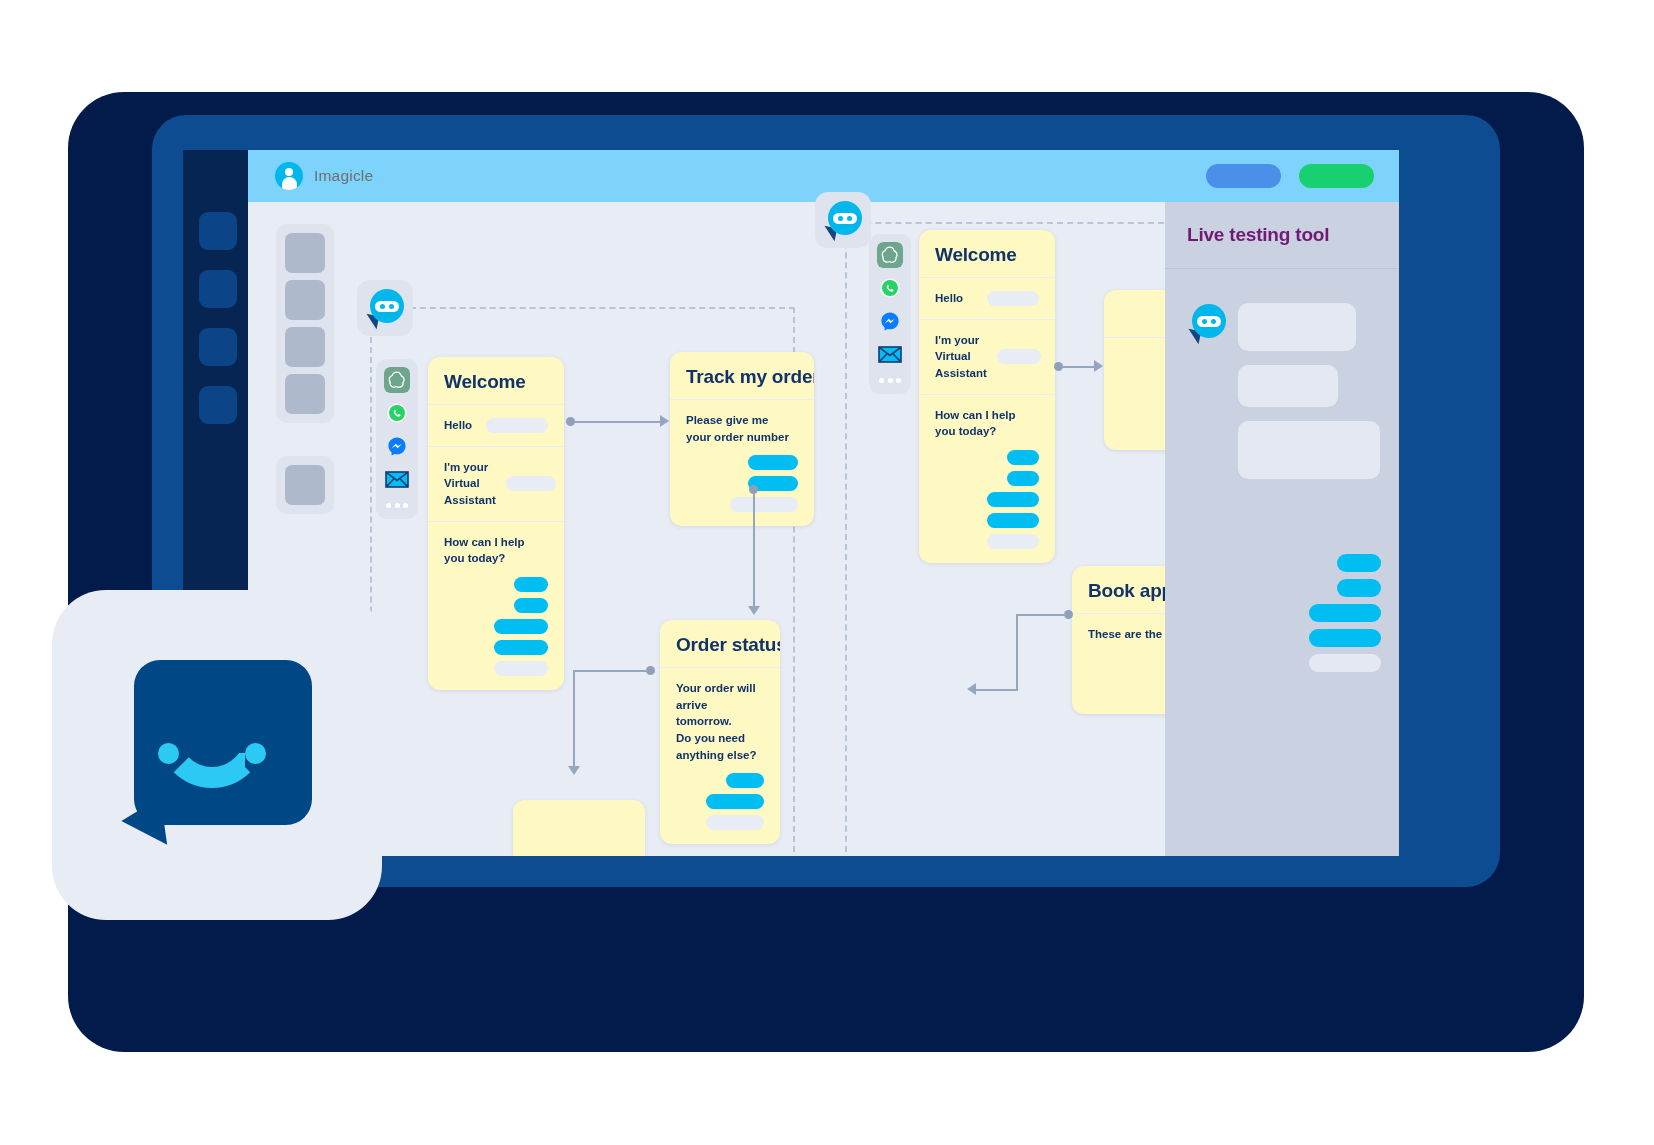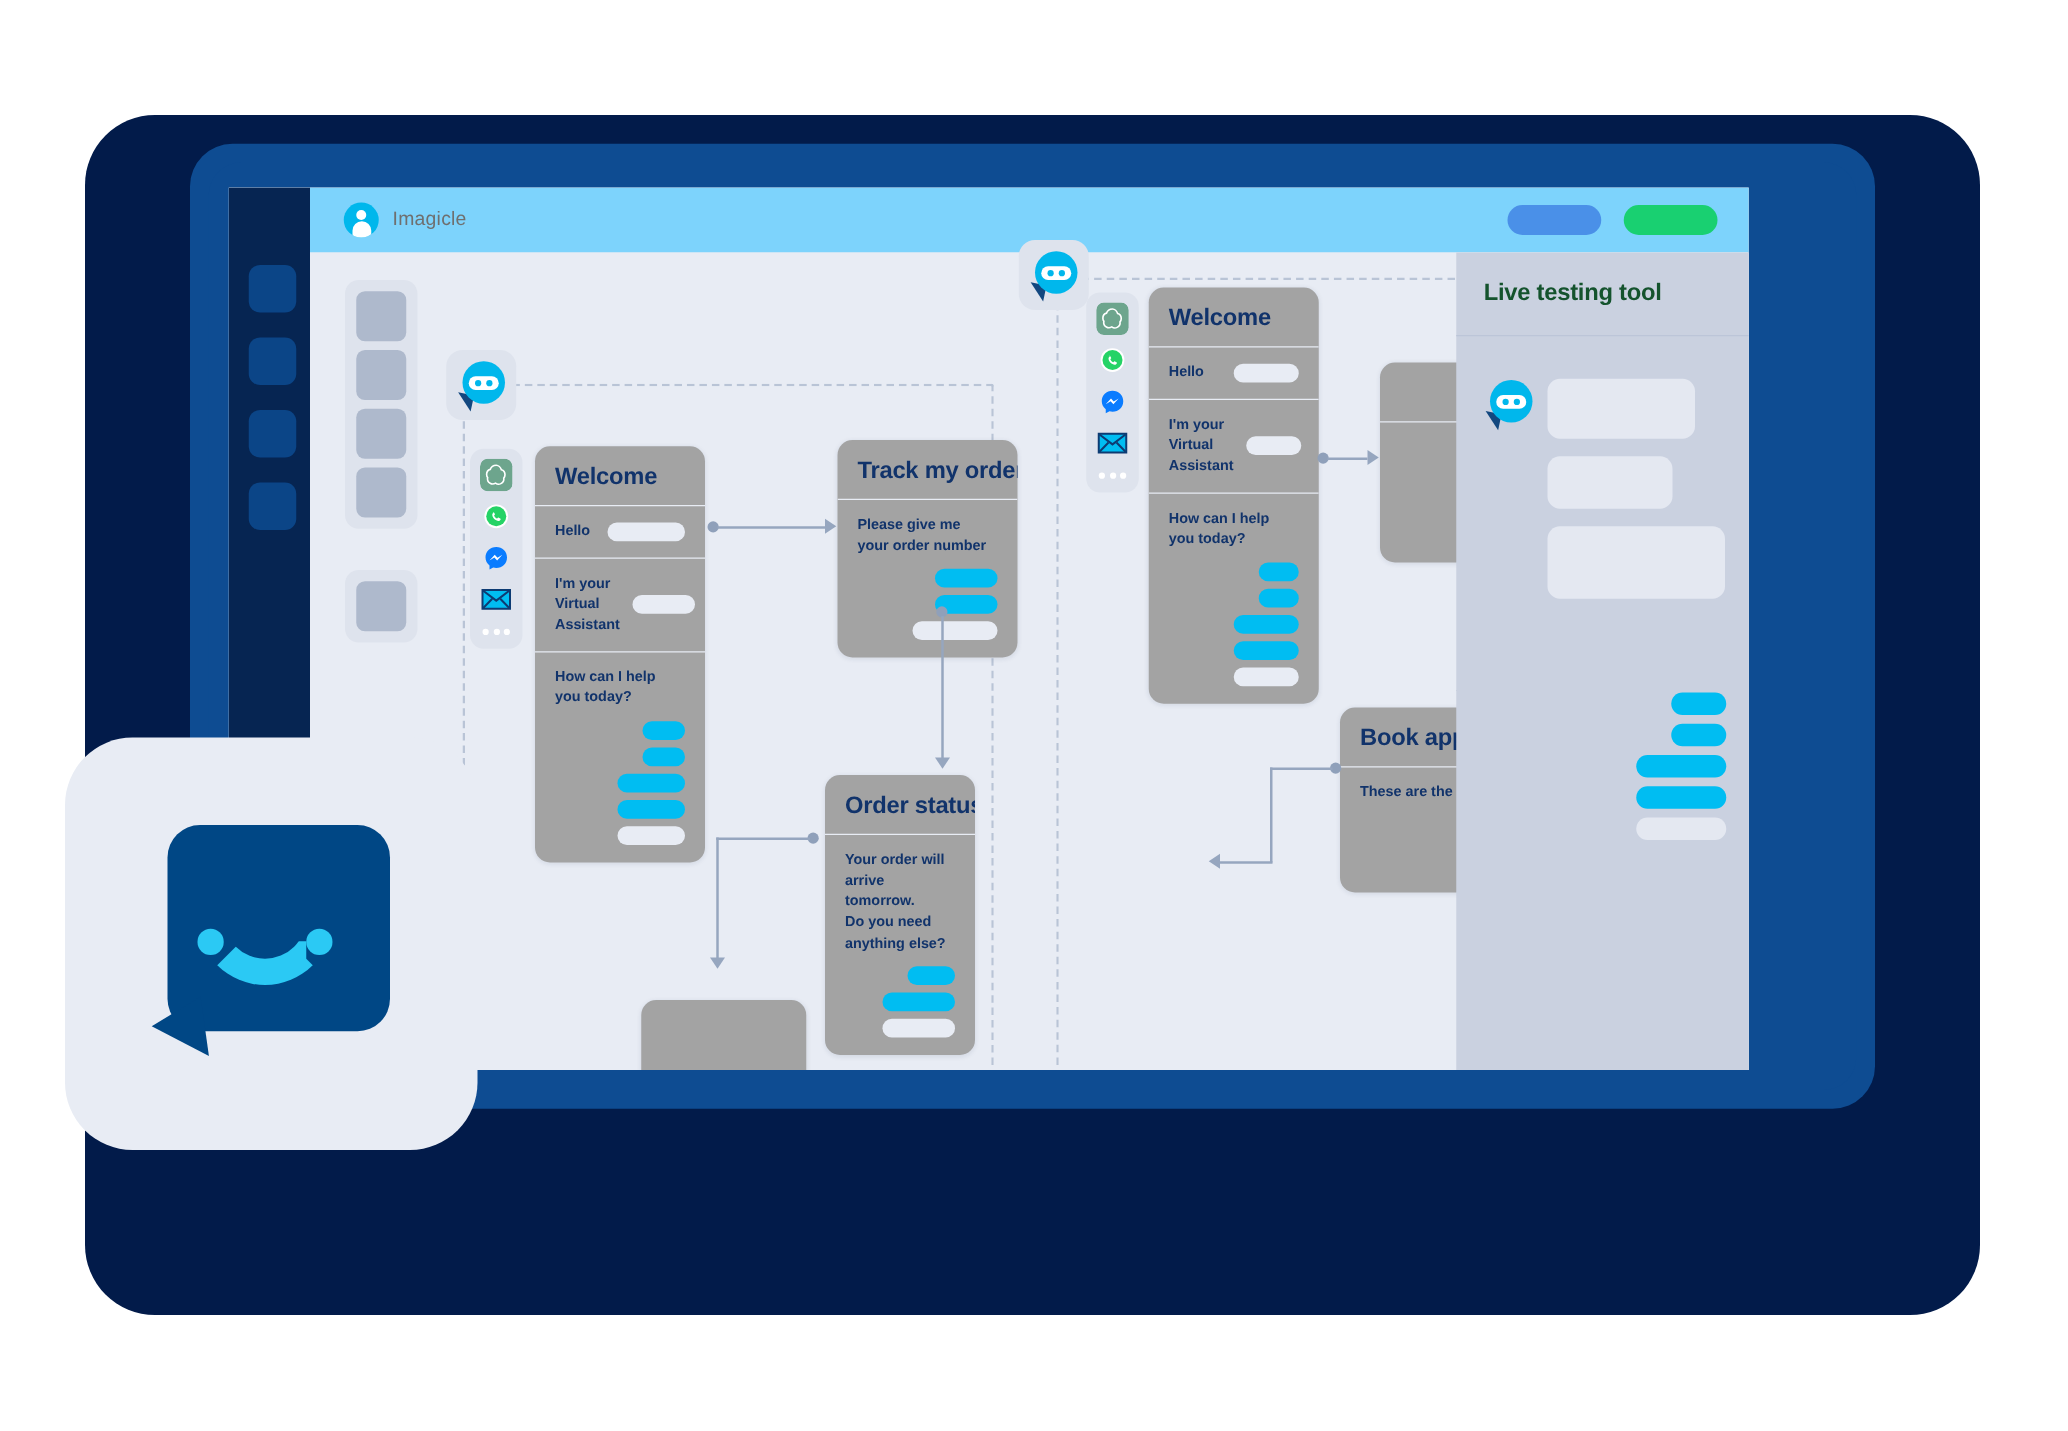--- a/index.html
+++ b/index.html
@@ -126,21 +126,21 @@
   .channels {
     position: absolute; width: 42px; background: #DEE3ED; border-radius: 11px;
     padding: 8px 0; display: flex; flex-direction: column; align-items: center; gap: 7px;
   }
   .ch { width: 26px; height: 26px; border-radius: 6px; display: block; }
   .ch-dots { width: 26px; height: 12px; display: flex; align-items: center; justify-content: center; gap: 3.5px; }
   .ch-dots i { width: 5px; height: 5px; border-radius: 50%; background: #fff; display: block; }
 
   
   .node {
-    position: absolute; background: #a3a3a3; border-radius: 12px;
+    position: absolute; background: #fef9c3; border-radius: 12px;
     box-shadow: 0 1px 4px rgba(20,40,80,.10);
     overflow: hidden;
   }
   .node-title {
     font-size: 19px; font-weight: bold; color: #11336B;
     padding: 14px 16px 11px 16px;
     border-bottom: 1px solid #E8ECF4;
     letter-spacing: -.2px;
     white-space: nowrap;
   }
@@ -165,21 +165,21 @@
   .arrow-r { border-top: 6px solid transparent; border-bottom: 6px solid transparent; border-left: 9px solid #96A6BF; }
   .arrow-d { border-left: 6px solid transparent; border-right: 6px solid transparent; border-top: 9px solid #96A6BF; }
   .arrow-l { border-top: 6px solid transparent; border-bottom: 6px solid transparent; border-right: 9px solid #96A6BF; }
 
   
   .live-panel {
     position: absolute; right: 0; top: 0; width: 234px; height: 654px;
     background: #CAD1E0;
   }
   .live-title {
-    font-size: 19px; font-weight: bold; color: #14532d;
+    font-size: 19px; font-weight: bold; color: #701a75;
     padding: 22px 0 22px 22px; border-bottom: 1px solid #BCC5D8;
     letter-spacing: -.2px;
   }
   .live-msg-row { display: flex; align-items: flex-start; gap: 11px; padding: 34px 0 0 22px; }
   .live-bubble { background: #E4E8F1; border-radius: 10px; }
   .live-chips { position: absolute; right: 18px; top: 352px; display: flex; flex-direction: column; align-items: flex-end; gap: 7px; }
   .live-chip { height: 18px; border-radius: 9px; background: #00BDF2; }
   .live-chip.gray { background: #E4E8F1; }
 
   

